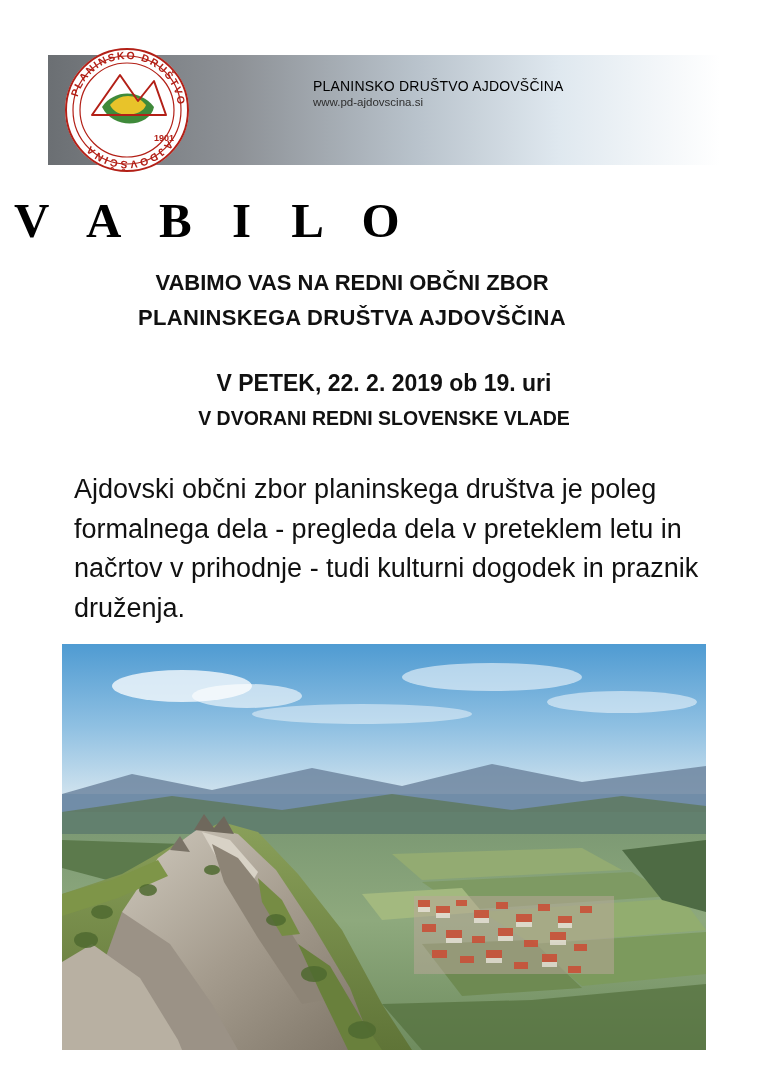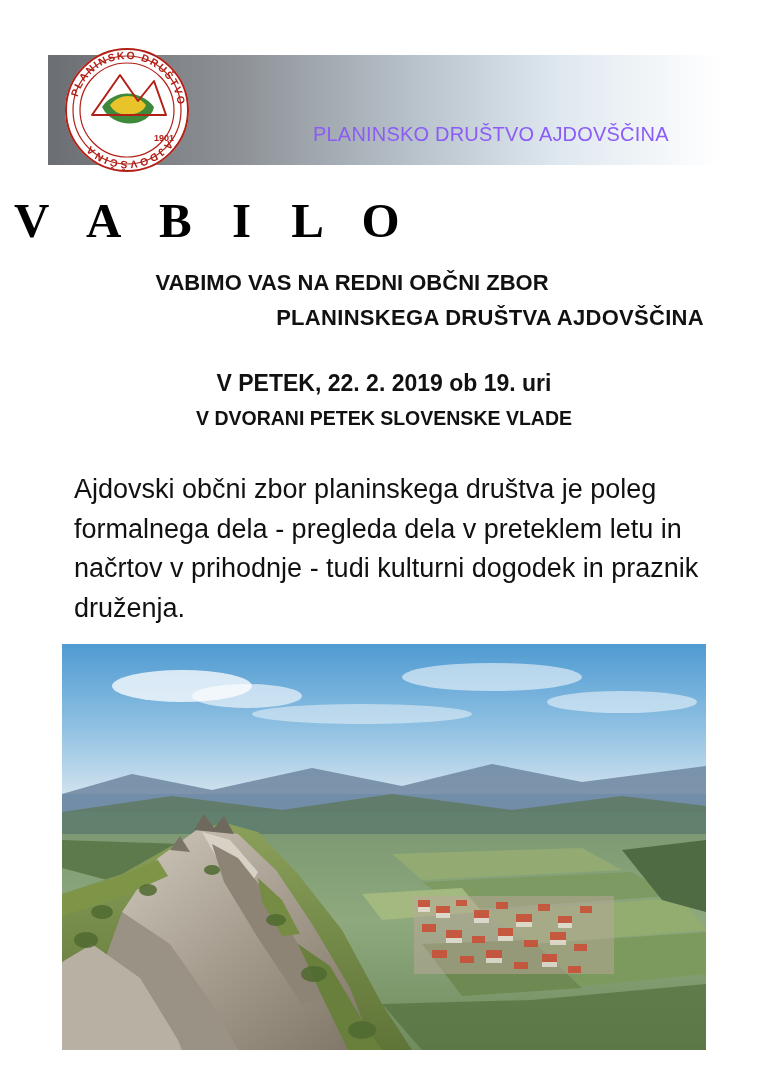--- a/index.html
+++ b/index.html
@@ -35,24 +35,23 @@
   .logo-svg { display: block; }
 
   .org-block {
     position: absolute;
     left: 313px;
     top: 77px;
     line-height: 1.32;
     color: #2b2b2b;
   }
   .org-name {
-    font-size: 20px;
+    font-size: 14px;
     letter-spacing: 0.2px;
-    color: #8b5cf6;
-    margin-top: 44px;
+    color: #000000;
   }
   .org-line {
     font-size: 11.5px;
     color: #2e2e2e;
   }
   .org-line.small {
     font-size: 10.5px;
   }
 
   
@@ -72,21 +71,21 @@
   .subtitle {
     position: absolute;
     left: 0;
     width: 704px;
     text-align: center;
     font-size: 22px;
     font-weight: bold;
     color: #111;
   }
   .subtitle.l1 { top: 270px; }
-  .subtitle.l2 { top: 305px; letter-spacing: 0.3px; text-align: right; }
+  .subtitle.l2 { top: 305px; letter-spacing: 0.3px; }
 
   .datetime {
     position: absolute;
     left: 0;
     width: 768px;
     text-align: center;
     font-weight: bold;
     color: #111;
   }
   .datetime.l1 { top: 370px; font-size: 23px; }
@@ -141,28 +140,29 @@
     <path d="M27 65 L44 33 L60 52 L74 28 L101 65 Z" fill="#ffffff"></path>
     <path d="M40 62 C52 44, 78 44, 92 62 C88 82, 52 86, 40 62 Z" fill="#3f8a3a"></path>
     <path d="M48 60 C58 48, 74 48, 84 60 C80 72, 54 74, 48 60 Z" fill="#e8c32a"></path>
     <path d="M30 70 L58 30 L76 56 L92 36 L104 70 Z" fill="none" stroke="#b32017" stroke-width="2" stroke-linejoin="round"></path>
     <text x="92" y="96" font-family="Liberation Sans, sans-serif" font-size="9" font-weight="bold" fill="#b32017">1901</text>
   </svg>
 </div>
 
 <div class="org-block">
   <div class="org-name">PLANINSKO DRUŠTVO AJDOVŠČINA</div>
+  <div class="org-line">www.pd-ajdovscina.si</div>
 </div>
 
 <div class="vabilo">V A B I L O</div>
 <div class="subtitle l1">VABIMO VAS NA REDNI OBČNI ZBOR</div>
 <div class="subtitle l2">PLANINSKEGA  DRUŠTVA  AJDOVŠČINA</div>
 
 <div class="datetime l1">V PETEK,  22. 2. 2019 ob 19. uri</div>
-<div class="datetime l2">V DVORANI PETEK SLOVENSKE VLADE</div>
+<div class="datetime l2">V DVORANI REDNI SLOVENSKE VLADE</div>
 
 <div class="paragraph">Ajdovski občni zbor planinskega društva je poleg formalnega dela - pregleda dela v preteklem letu   in načrtov v prihodnje -  tudi kulturni dogodek in praznik druženja.</div>
 
 <div class="photo">
   <svg width="644" height="406" viewBox="0 0 644 406">
     <defs>
       <linearGradient id="sky" x1="0" y1="0" x2="0" y2="1">
         <stop offset="0%" stop-color="#4f9bd2"></stop>
         <stop offset="55%" stop-color="#8fc0e2"></stop>
         <stop offset="100%" stop-color="#cfe2ee"></stop>

